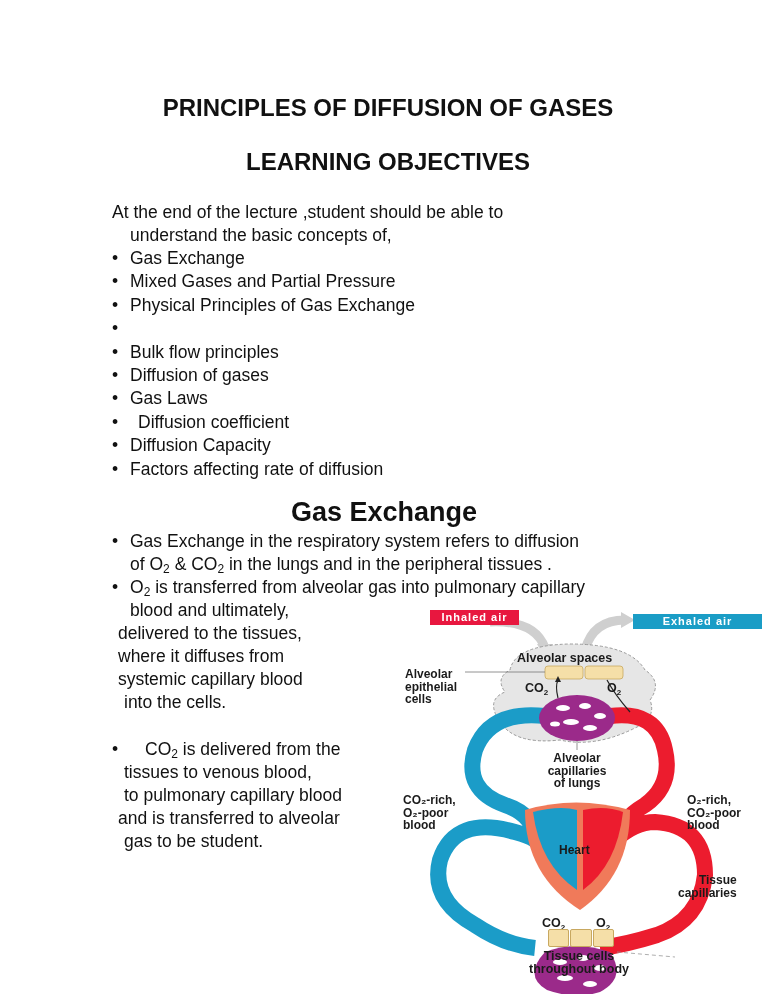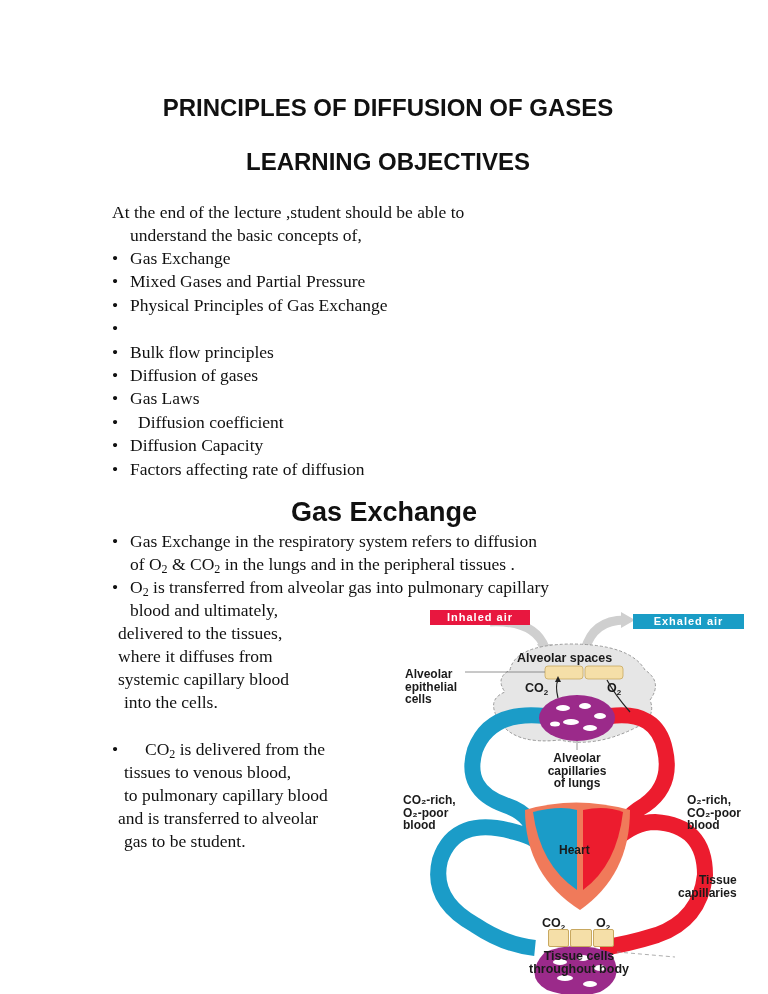--- a/index.html
+++ b/index.html
@@ -1,20 +1,20 @@
 <!DOCTYPE html>
 <html><head>
 <meta charset="utf-8">
 <style>
   html, body { margin: 0; padding: 0; background: #ffffff; }
   body { width: 768px; height: 994px; position: relative; overflow: hidden;
          font-family: "Liberation Sans", sans-serif; color: #111111; }
   .abs { position: absolute; white-space: nowrap; }
   .title { font-weight: bold; font-size: 24px; left: 4px; width: 768px; text-align: center; }
-  .body-text { font-size: 17.5px; line-height: 23.4px; font-family: Liberation Serif, serif; }
+  .body-text { font-size: 17.5px; line-height: 23.4px; }
   .bullet { position: absolute; left: 0; }
   .h2 { font-weight: bold; font-size: 27px; left: 0; width: 768px; text-align: center; }
   .line { position: absolute; white-space: nowrap; }
   sub { font-size: 12px; vertical-align: -3px; line-height: 0; }
 
   
   #diagram { position: absolute; left: 395px; top: 600px; width: 373px; height: 394px; }
   .dlabel { position: absolute; font-family: "Liberation Sans", sans-serif; font-weight: bold;
             font-size: 12px; line-height: 12.5px; color: #1a1a1a; white-space: nowrap; }
   .tag { position: absolute; color: #fff; font-weight: bold; font-size: 11px; letter-spacing: 1px;
@@ -140,22 +140,22 @@
       <ellipse cx="165" cy="362" rx="7" ry="3"></ellipse>
         <ellipse cx="188" cy="358" rx="6" ry="3"></ellipse>
       <ellipse cx="205" cy="368" rx="6" ry="3"></ellipse>
         <ellipse cx="170" cy="378" rx="8" ry="3"></ellipse>
       <ellipse cx="195" cy="384" rx="7" ry="3"></ellipse>
     </g>
     <line x1="222" y1="352" x2="280" y2="357" stroke="#999" stroke-dasharray="4,3" stroke-width="0.8"></line>
   </svg>
 
   
-  <div class="tag" style="left:35px; top:10px; width:100px; background:#e8173f;">Inhaled air</div>
-  <div class="tag" style="left:238px; top:14px; width:111px; background:#1a9dc6;">Exhaled air</div>
+  <div class="tag" style="left:35px; top:10px; width:89px; background:#e8173f;">Inhaled air</div>
+  <div class="tag" style="left:238px; top:14px; width:129px; background:#1a9dc6;">Exhaled air</div>
 
   <div class="dlabel" style="left:122px; top:52px; font-size:12.5px;">Alveolar spaces</div>
 
   <div class="dlabel" style="left:10px; top:68px;">
     <div>Alveolar</div>
     <div>epithelial</div>
     <div>cells</div>
   </div>
 
   <div class="dlabel" style="left:130px; top:82px; font-size:12.5px;"><span>CO</span><sub style="font-size:8px;">2</sub></div>

